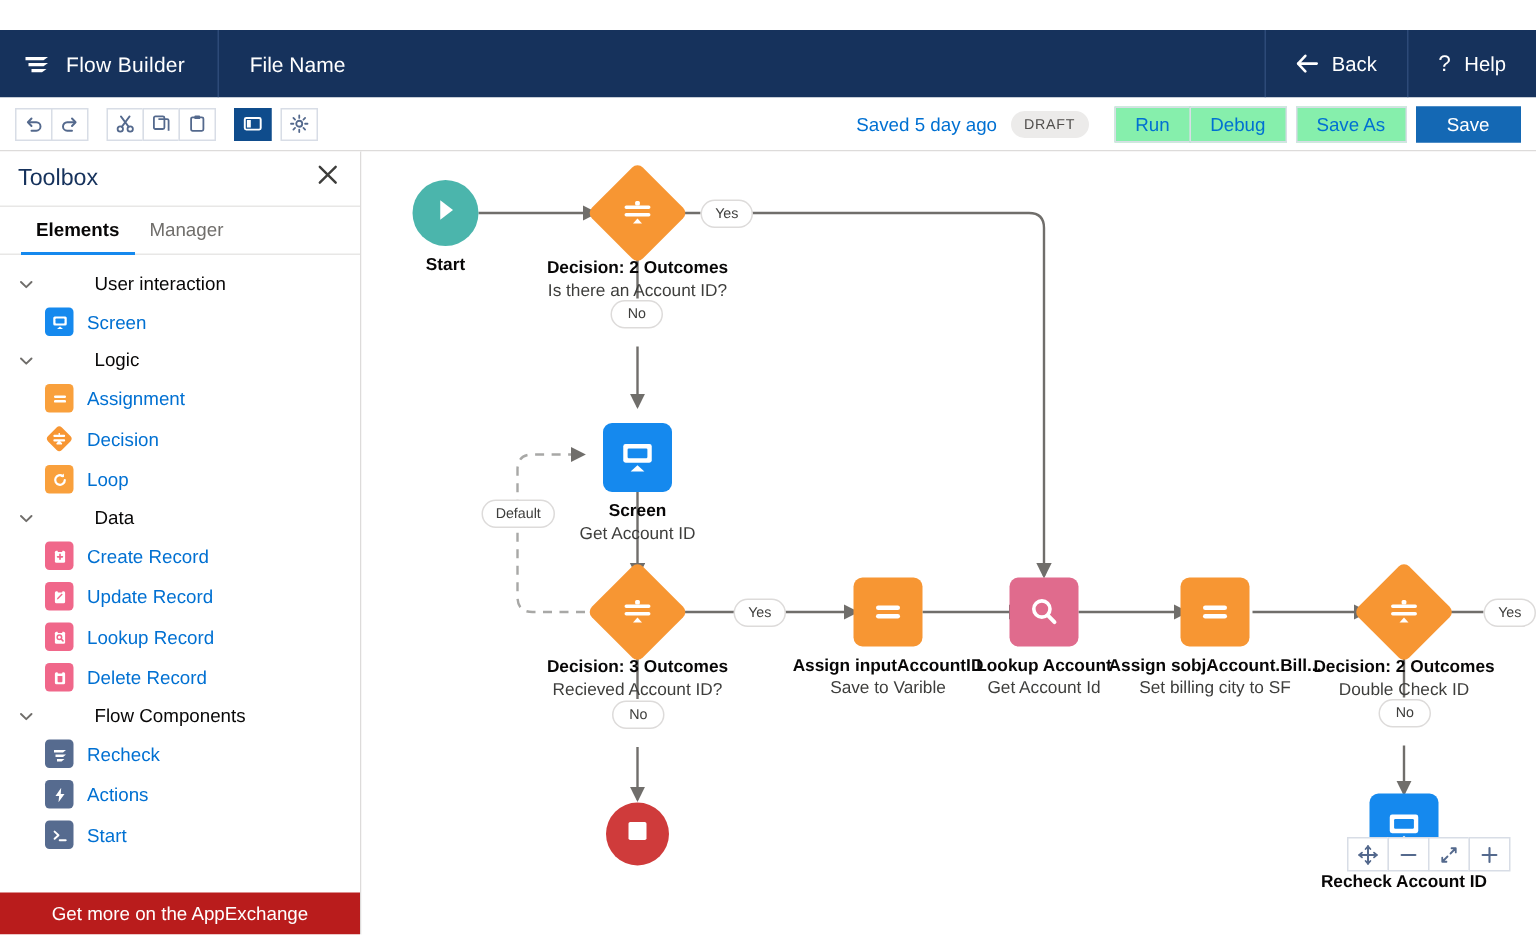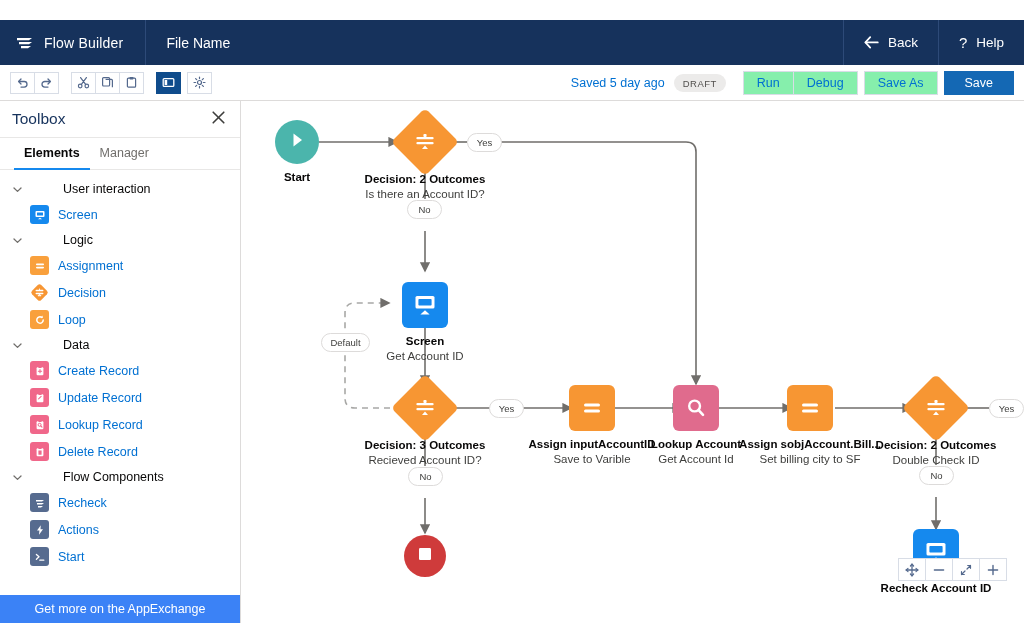--- a/index.html
+++ b/index.html
@@ -113,21 +113,21 @@
     margin-right: 9px; color: #ffffff;
   }
   .sb-ico svg { display: block; }
   .sb-ico.blue { background: #1589ee; }
   .sb-ico.orange { background: #f9a03c; }
   .sb-ico.pink { background: #f0678a; }
   .sb-ico.navy { background: #566b8f; }
   .sb-item-label { font-size: 12.5px; color: #0070d2; }
 
   .appex {
-    height: 28px; background: #3b82f6; color: #ffffff;
+    height: 28px; background: #b91c1c; color: #ffffff;
     display: flex; align-items: center; justify-content: center;
     font-size: 12.5px; cursor: pointer; flex: 0 0 auto;
   }
 
   
   .canvas {
     position: absolute; left: 241px; top: 101px;
     width: 783px; height: 522px; background: #ffffff; overflow: hidden;
   }
   .canvas-svg { position: absolute; left: 0; top: 0; }

